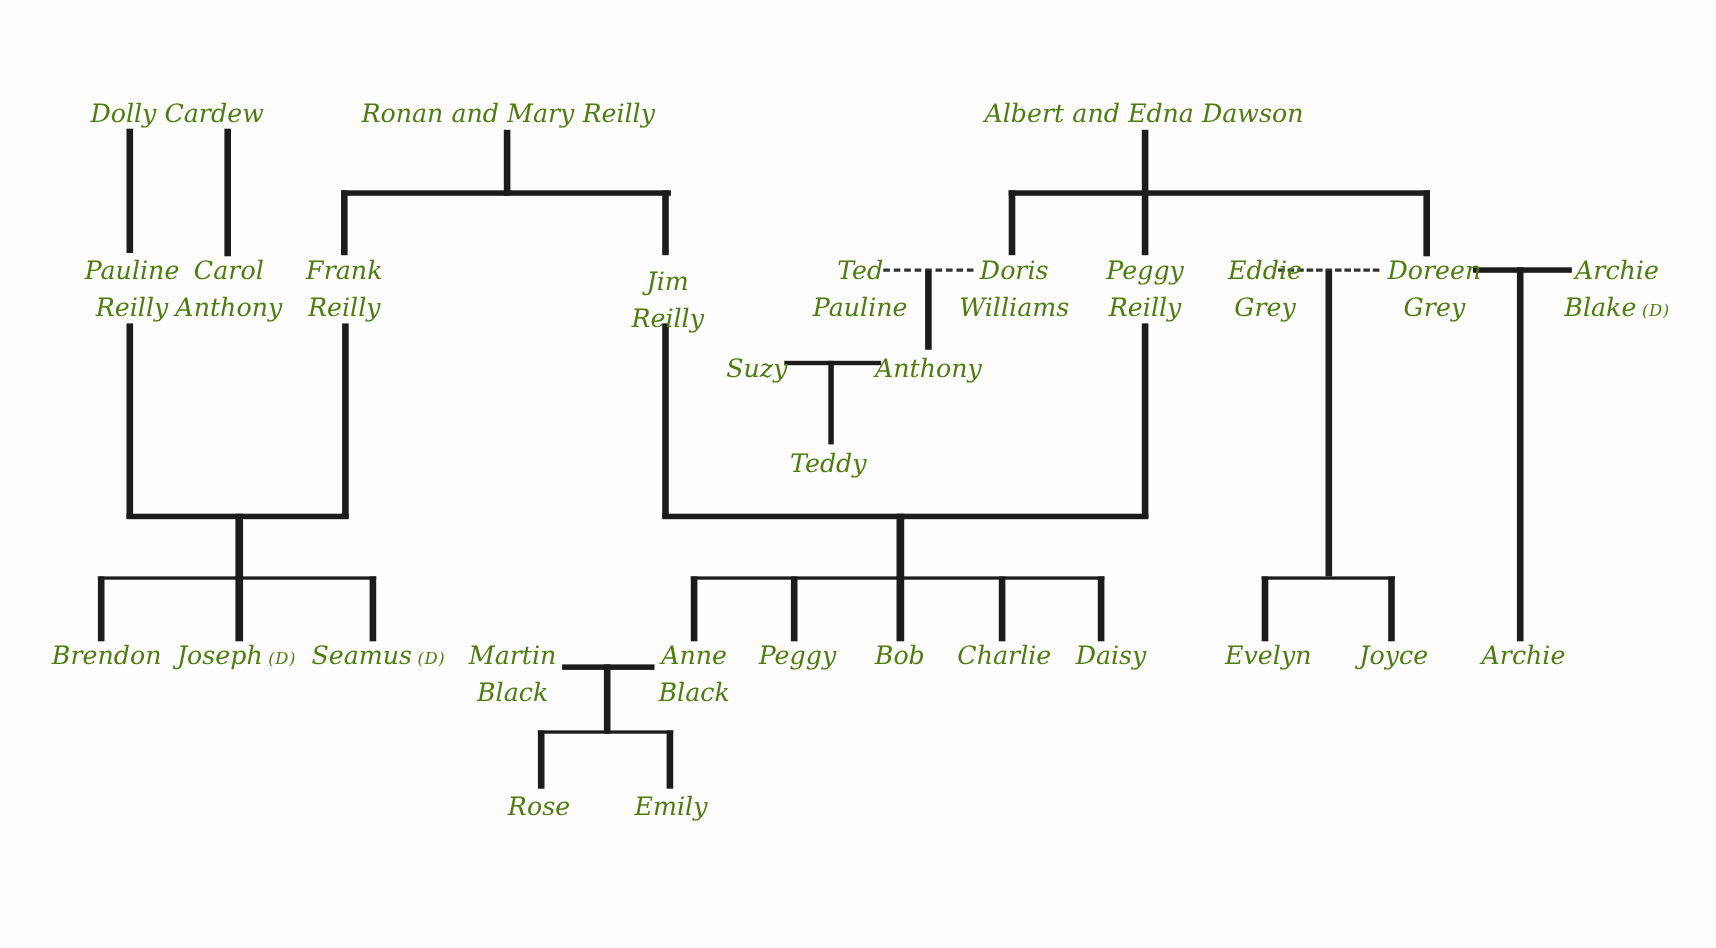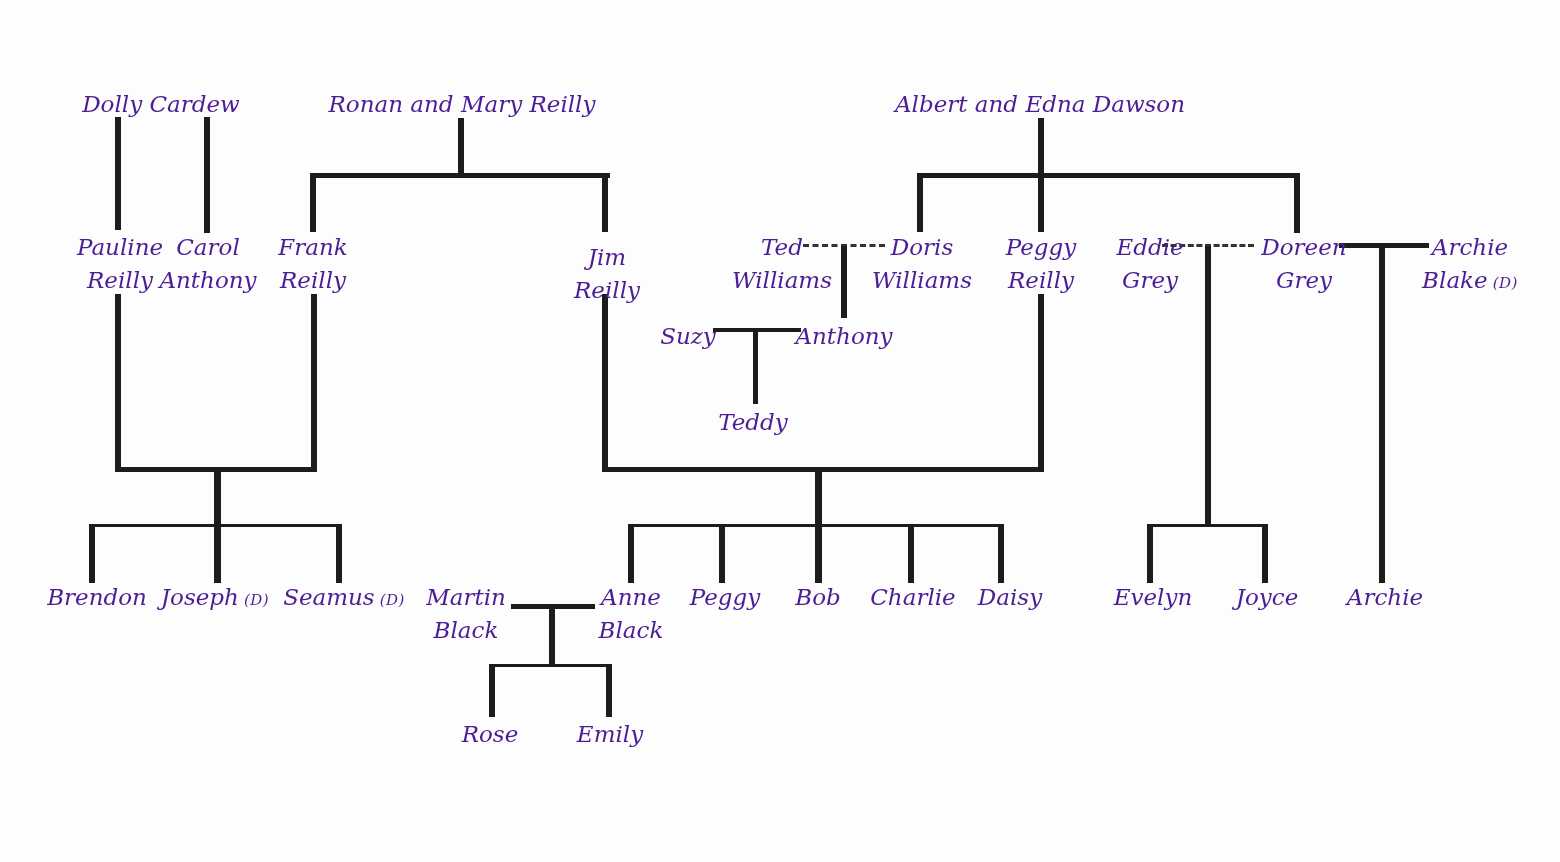--- a/index.html
+++ b/index.html
@@ -1,20 +1,20 @@
 <!DOCTYPE html>
 <html><head>
 <meta charset="utf-8">
 <style>
   html,body{margin:0;padding:0;background:#ffffff;}
   .canvas{position:relative;width:1560px;height:862px;background:#fdfdfd;overflow:hidden;
           font-family:"DejaVu Serif", serif;}
   .ln{position:absolute;background:#1c1c1c;}
   .dash{position:absolute;height:0;border-top:3px dashed #333333;background:none;}
-  .nm{position:absolute;transform:translateX(-50%);text-align:center;color:#4c1d95;
+  .nm{position:absolute;transform:translateX(-50%);text-align:center;color:#4d7c0f;
       font-style:italic;font-size:23px;line-height:33px;white-space:pre-line;}
   .suf{font-size:15px;margin-left:5px;letter-spacing:0.5px;}
   .title{position:absolute;transform:translateX(-50%);color:#111111;
          font-style:italic;font-size:36px;line-height:44px;white-space:nowrap;}
 </style>
 <title>The Cliffehaven Family Tree</title></head>
 <body>
 
 <div class="canvas">
 
@@ -78,21 +78,21 @@
 
   <div class="nm" style="left:120px;top:231px">Pauline
 Reilly</div>
   <div class="nm" style="left:208px;top:231px">Carol
 Anthony</div>
   <div class="nm" style="left:313px;top:231px">Frank
 Reilly</div>
   <div class="nm" style="left:607px;top:241px">Jim
 Reilly</div>
   <div class="nm" style="left:782px;top:231px">Ted
-Williams</div>
+Pauline</div>
   <div class="nm" style="left:922px;top:231px">Doris
 Williams</div>
   <div class="nm" style="left:1041px;top:231px">Peggy
 Reilly</div>
   <div class="nm" style="left:1150px;top:231px">Eddie
 Grey</div>
   <div class="nm" style="left:1304px;top:231px">Doreen
 Grey</div>
   <div class="nm" style="left:1470px;top:231px"><span>Archie
 Blake</span><span class="suf">(D)</span></div>

